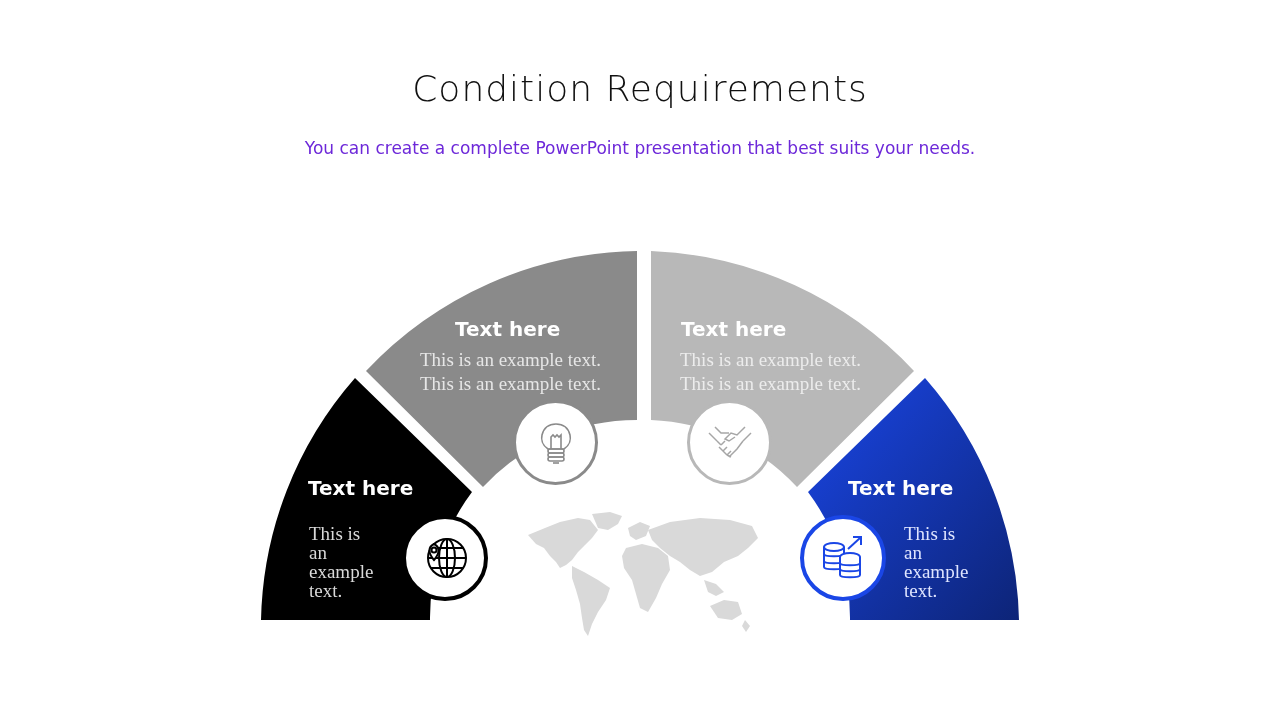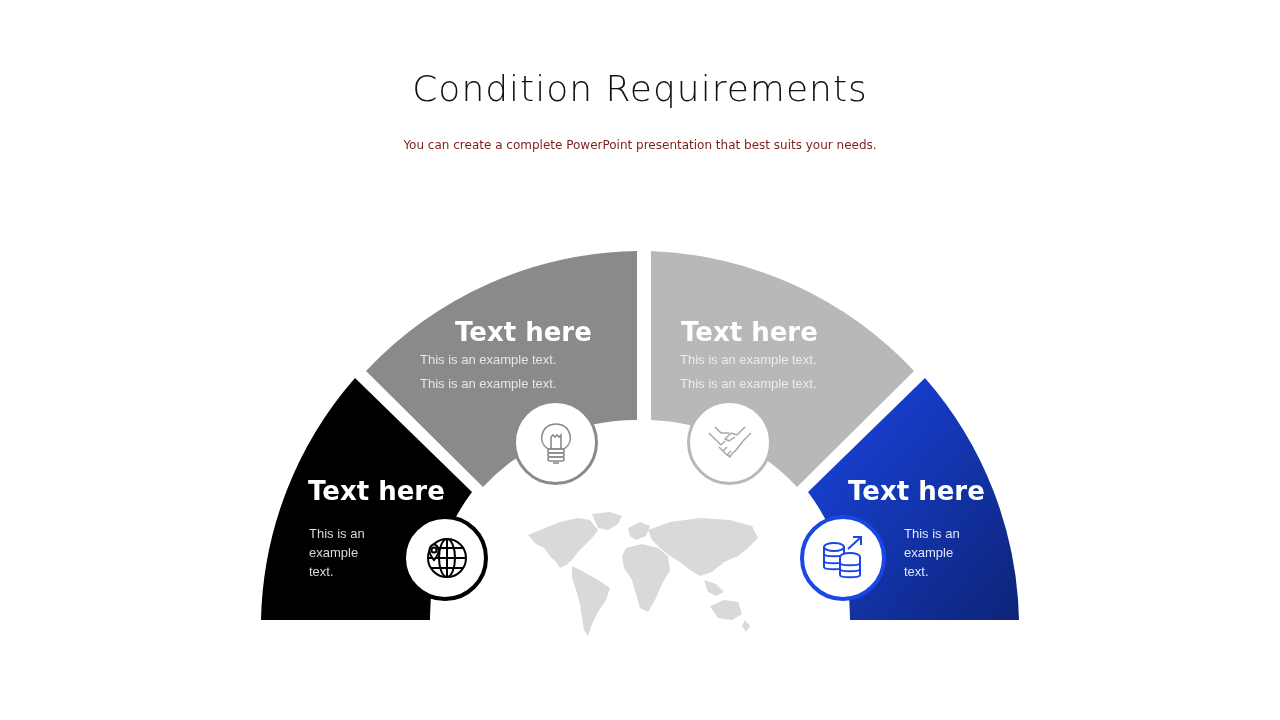--- a/index.html
+++ b/index.html
@@ -1,21 +1,21 @@
 <!DOCTYPE html>
 <html><head>
 <meta charset="utf-8">
 <style>
   html, body { margin: 0; padding: 0; background: #ffffff; }
   body { width: 1280px; height: 720px; position: relative; overflow: hidden; font-family: "Liberation Sans", sans-serif; }
   .title { position: absolute; left: 0; right: 0; top: 68px; text-align: center; font-family: "DejaVu Sans", sans-serif; font-weight: 200; font-size: 36px; color: #111; letter-spacing: 1px; }
-  .subtitle { position: absolute; left: 0; right: 0; top: 138px; text-align: center; font-family: "DejaVu Sans", sans-serif; font-size: 12px; color: #7f1d1d; }
+  .subtitle { position: absolute; left: 0; right: 0; top: 138px; text-align: center; font-family: "DejaVu Sans", sans-serif; font-size: 17px; color: #6d28d9; }
   svg.diagram { position: absolute; left: 0; top: 0; }
-  .seg-title { position: absolute; font-family: "DejaVu Sans", sans-serif; font-weight: bold; font-size: 26px; color: #ffffff; white-space: nowrap; }
-  .seg-text { position: absolute; font-family: Liberation Sans, sans-serif; font-size: 13px; line-height: 24px; color: #e6e6e6; white-space: nowrap; }
+  .seg-title { position: absolute; font-family: "DejaVu Sans", sans-serif; font-weight: bold; font-size: 20px; color: #ffffff; white-space: nowrap; }
+  .seg-text { position: absolute; font-family: Liberation Serif, serif; font-size: 19px; line-height: 24px; color: #e6e6e6; white-space: nowrap; }
   .seg-text.narrow { line-height: 19px; white-space: normal; width: 70px; }
   .icon-circle { position: absolute; border-radius: 50%; background: #ffffff; box-sizing: border-box; display: flex; align-items: center; justify-content: center; }
 </style>
 </head>
 <body>
 
 <div class="title">Condition Requirements</div>
 <div class="subtitle">You can create a complete PowerPoint presentation that best suits your needs.</div>
 
 <svg class="diagram" width="1280" height="720" viewBox="0 0 1280 720">

